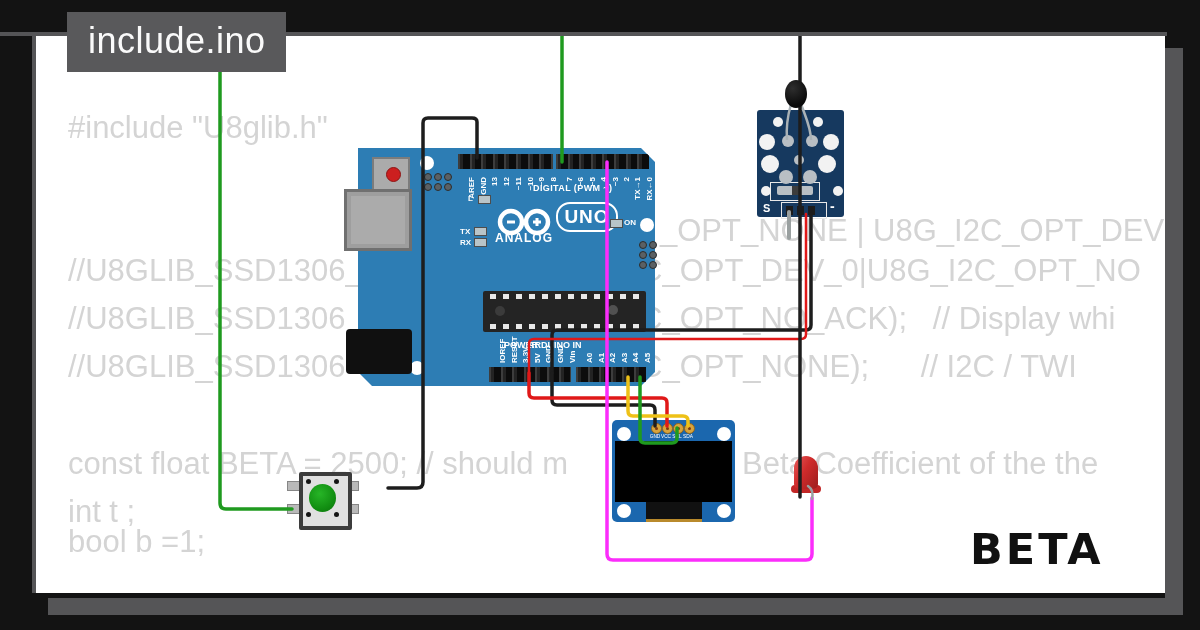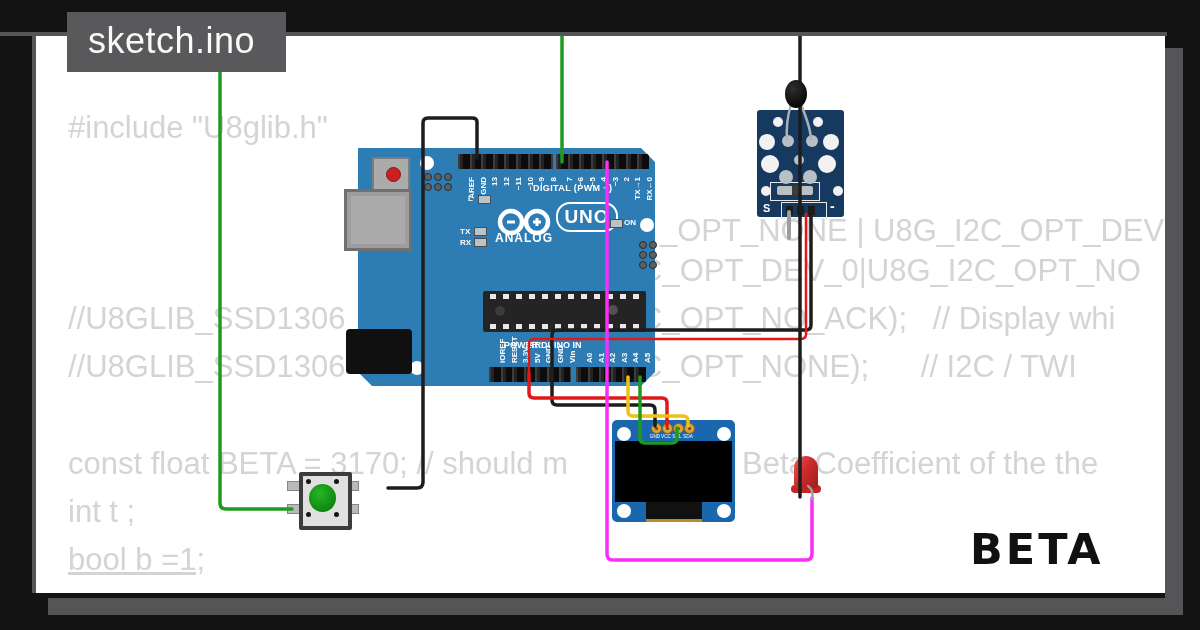--- a/index.html
+++ b/index.html
@@ -53,29 +53,30 @@
     font-family:"DejaVu Sans",sans-serif;}
 </style>
 </head>
 <body>
 
 <div id="canvas" class="abs"></div>
 
 <div id="code-clip" class="abs">
     <span class="code-line" style="left: 32px; top: 74px;">#include "U8glib.h"</span>
     <span class="code-line" style="left: 624px; top: 169px; margin-top: 8px;">_OPT_NONE | U8G_I2C_OPT_DEV</span>
+    <span class="code-line" style="left: 32px; top: 217px;">//U8GLIB_SSD1306_</span>
     <span class="code-line" style="left: 604px; top: 217px;">C_OPT_DEV_0|U8G_I2C_OPT_NO</span>
     <span class="code-line" style="left: 32px; top: 265px;">//U8GLIB_SSD1306</span>
     <span class="code-line" style="left: 604px; top: 265px;">C_OPT_NO_ACK);   // Display whi</span>
     <span class="code-line" style="left: 32px; top: 313px;">//U8GLIB_SSD1306</span>
     <span class="code-line" style="left: 604px; top: 313px;">C_OPT_NONE);      // I2C / TWI</span>
-    <span class="code-line" style="left: 32px; top: 410px;">const float BETA = 3170; // should m</span>
+    <span class="code-line" style="left: 32px; top: 410px;">const float BETA = 2500; // should m</span>
     <span class="code-line" style="left: 706px; top: 410px;">Beta Coefficient of the the</span>
     <span class="code-line" style="left: 32px; top: 458px;">int t ;</span>
-    <span class="code-line" style="left: 32px; top: 506px; text-decoration: underline;">bool b =1;</span>
+    <span class="code-line" style="left: 32px; top: 488px;">bool b =1;</span>
   </div>
 
 <div id="logo" class="abs">BETA</div>
 
 <div id="uno" class="abs">
   <div class="abs" style="left:14px;top:9px;width:34px;height:32px;background:#ababab;border:2px solid #7c7c7c;">
     <div style="position:absolute;left:12px;top:8px;width:13px;height:13px;border-radius:50%;background:#cc1f1f;border:1px solid #8e1414;"></div>
   </div>
   <div class="hole" style="left:62px;top:8px;width:14px;height:14px;"></div>
   <div class="hole" style="left:52px;top:213px;width:14px;height:14px;"></div>
@@ -195,21 +196,21 @@
 <div class="abs dark" style="left:0;top:0;width:32px;height:630px;"></div>
 <div class="abs dark" style="left:1183px;top:0;width:17px;height:630px;"></div>
 <div class="abs dark" style="left:1165px;top:0;width:18px;height:48px;"></div>
 <div class="abs dark" style="left:0;top:593px;width:1200px;height:37px;"></div>
 <div class="abs grayb" style="left:0;top:32px;width:1167px;height:4px;"></div>
 <div class="abs grayb" style="left:32px;top:32px;width:4px;height:561px;"></div>
 <div class="abs grayb" style="left:1165px;top:48px;width:18px;height:567px;"></div>
 <div class="abs grayb" style="left:48px;top:598px;width:1135px;height:17px;"></div>
 
 <div id="title-tab" class="abs">
-  <span>sketch.ino</span>
+  <span>include.ino</span>
 </div>
 
 <span class="pin-label" style="left: 467px; top: 177px; transform: rotate(-90deg) translateX(-100%);">AREF</span>
 <span class="pin-label" style="left: 478.7px; top: 177px; transform: rotate(-90deg) translateX(-100%);">GND</span>
 <span class="pin-label" style="left: 490.4px; top: 177px; transform: rotate(-90deg) translateX(-100%);">13</span>
 <span class="pin-label" style="left: 502.1px; top: 177px; transform: rotate(-90deg) translateX(-100%);">12</span>
 <span class="pin-label" style="left: 513.8px; top: 177px; transform: rotate(-90deg) translateX(-100%);">~11</span>
 <span class="pin-label" style="left: 525.5px; top: 177px; transform: rotate(-90deg) translateX(-100%);">~10</span>
 <span class="pin-label" style="left: 537.2px; top: 177px; transform: rotate(-90deg) translateX(-100%);">~9</span>
 <span class="pin-label" style="left: 548.9px; top: 177px; transform: rotate(-90deg) translateX(-100%);">8</span>

